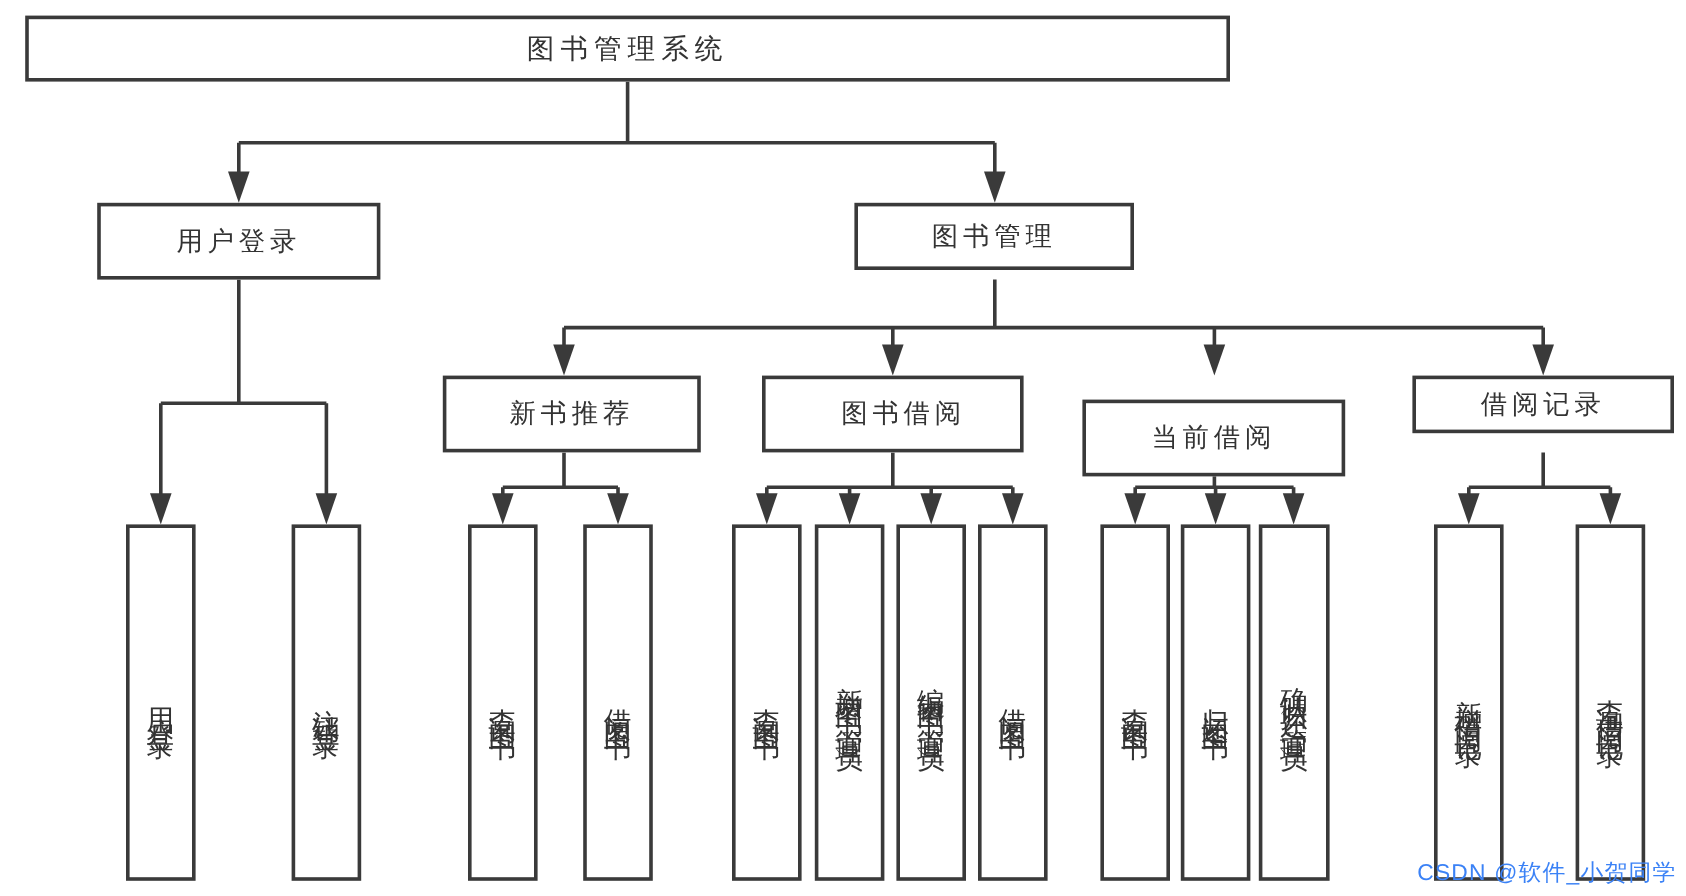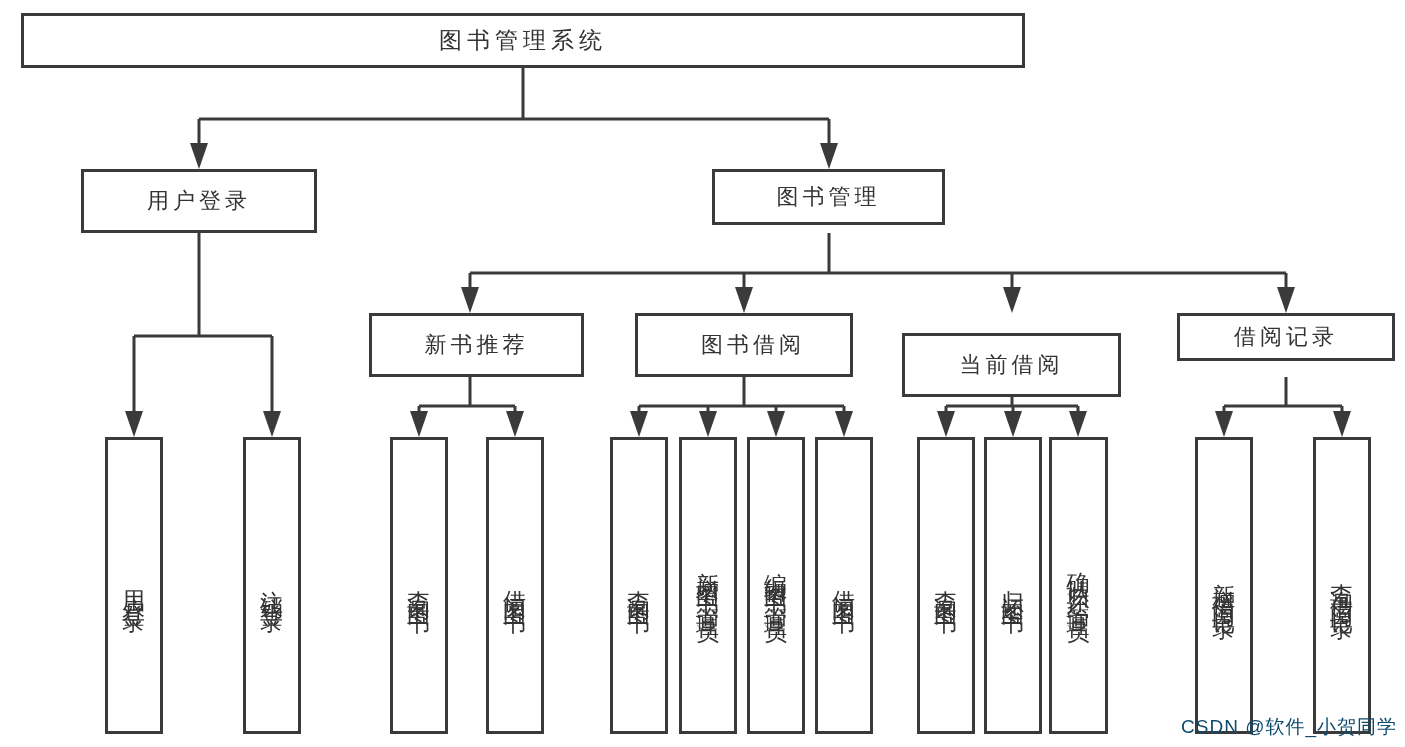--- a/index.html
+++ b/index.html
@@ -49,21 +49,21 @@
     letter-spacing: 7px;
     line-height: 1.05;
     white-space: nowrap;
   }
   .watermark {
     position: absolute;
     top: 714px;
     right: 8px;
     font-size: 19px;
     letter-spacing: 1px;
-    color: #0c4a6e;
+    color: #3b82f6;
     z-index: 5;
     white-space: nowrap;
   }
 </style>
 </head>
 <body>
 
 <div class="canvas">
 
   <svg class="wires" width="1405" height="747" viewBox="0 0 1405 747">

